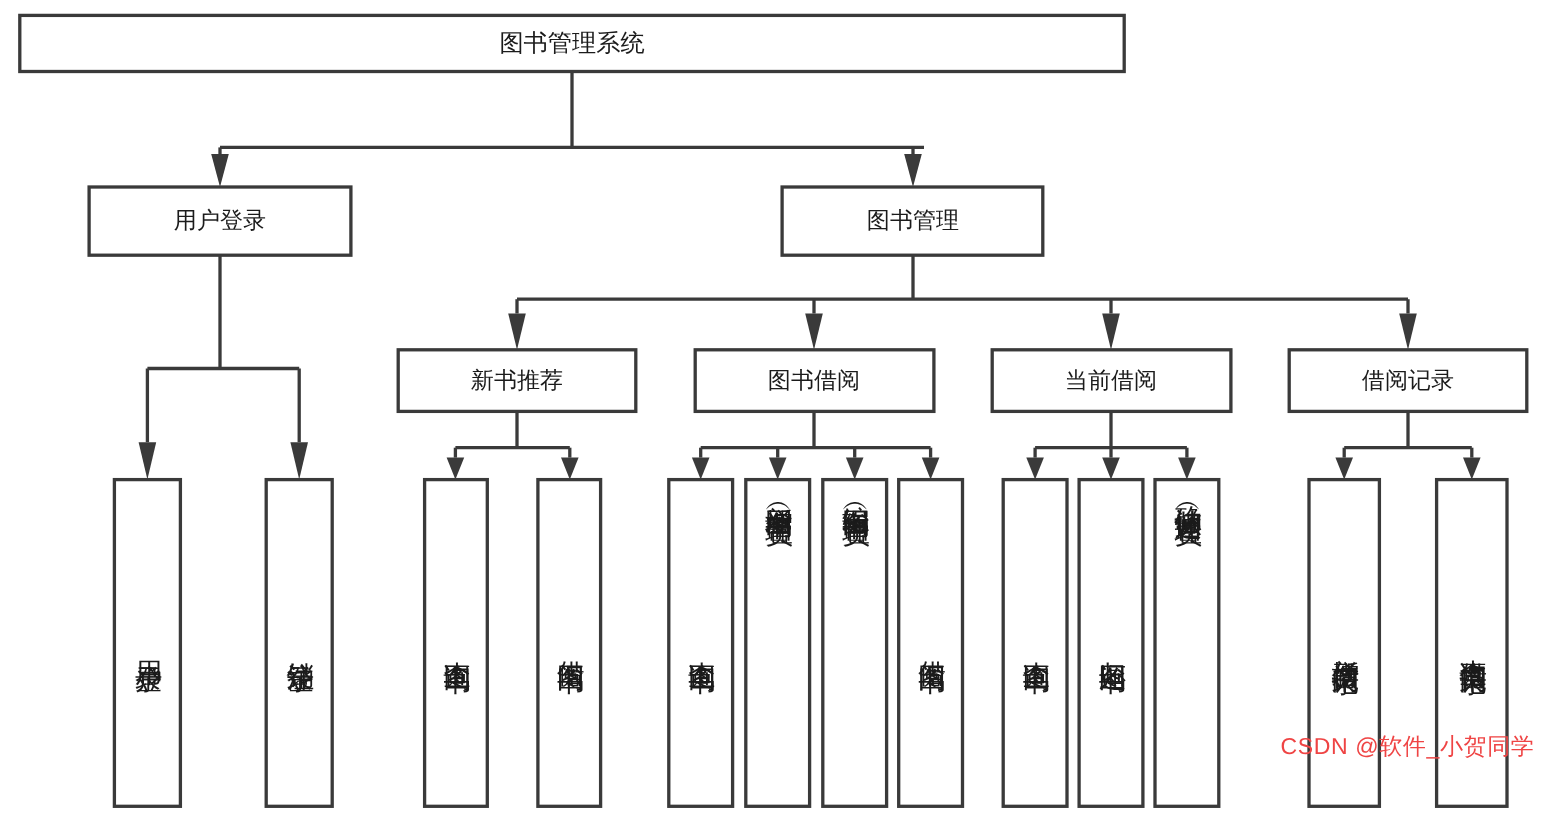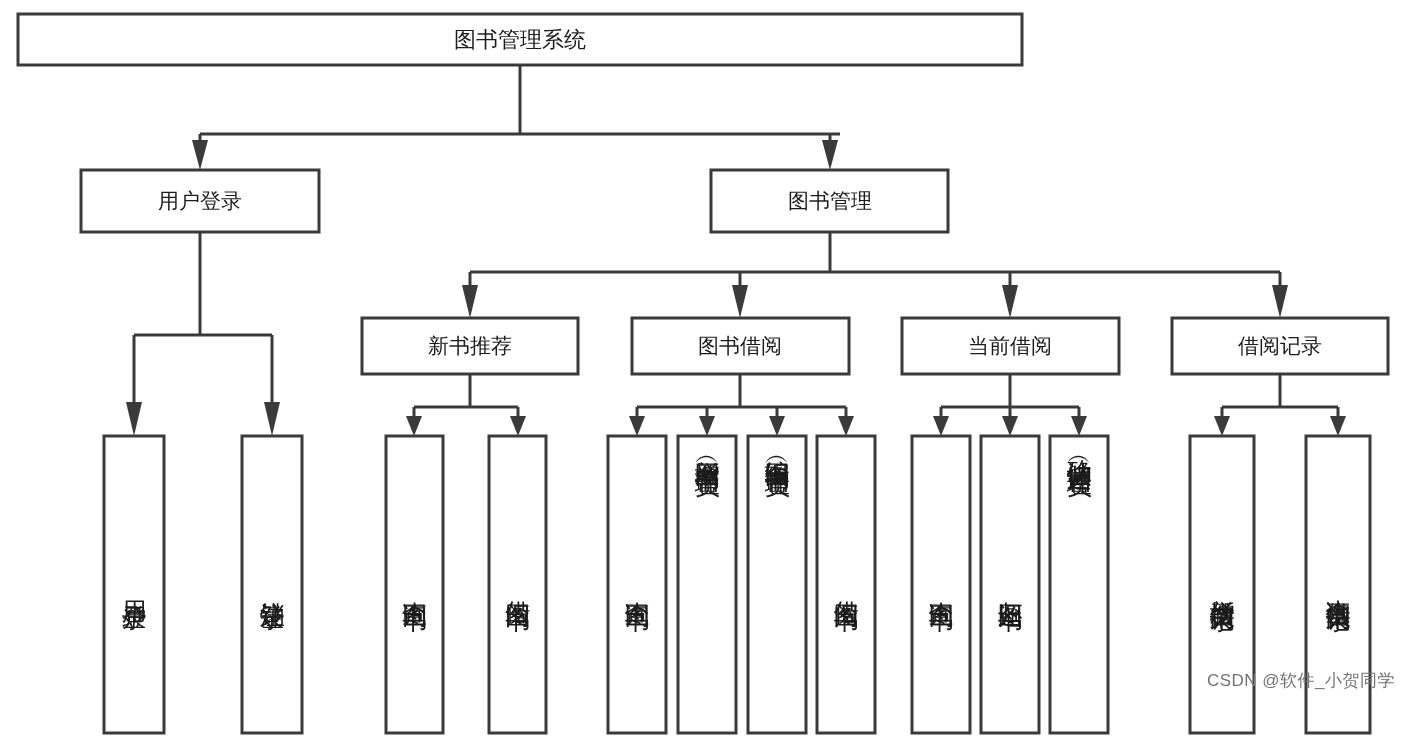--- a/index.html
+++ b/index.html
@@ -72,22 +72,22 @@
     letter-spacing: 2px;
     color: #1b1b1b;
     white-space: nowrap;
     text-align: center;
   }
   .watermark {
     position: absolute;
     right: 10px;
     bottom: 6px;
     font-family: "Liberation Sans", "DejaVu Sans", sans-serif;
-    font-size: 17px;
-    color: #737373;
+    font-size: 21px;
+    color: #ef4444;
     letter-spacing: 0.5px;
     white-space: nowrap;
     margin-top: 31px;
   }
 </style>
 </head>
 <body>
 
 <div id="diagram-root">
 

